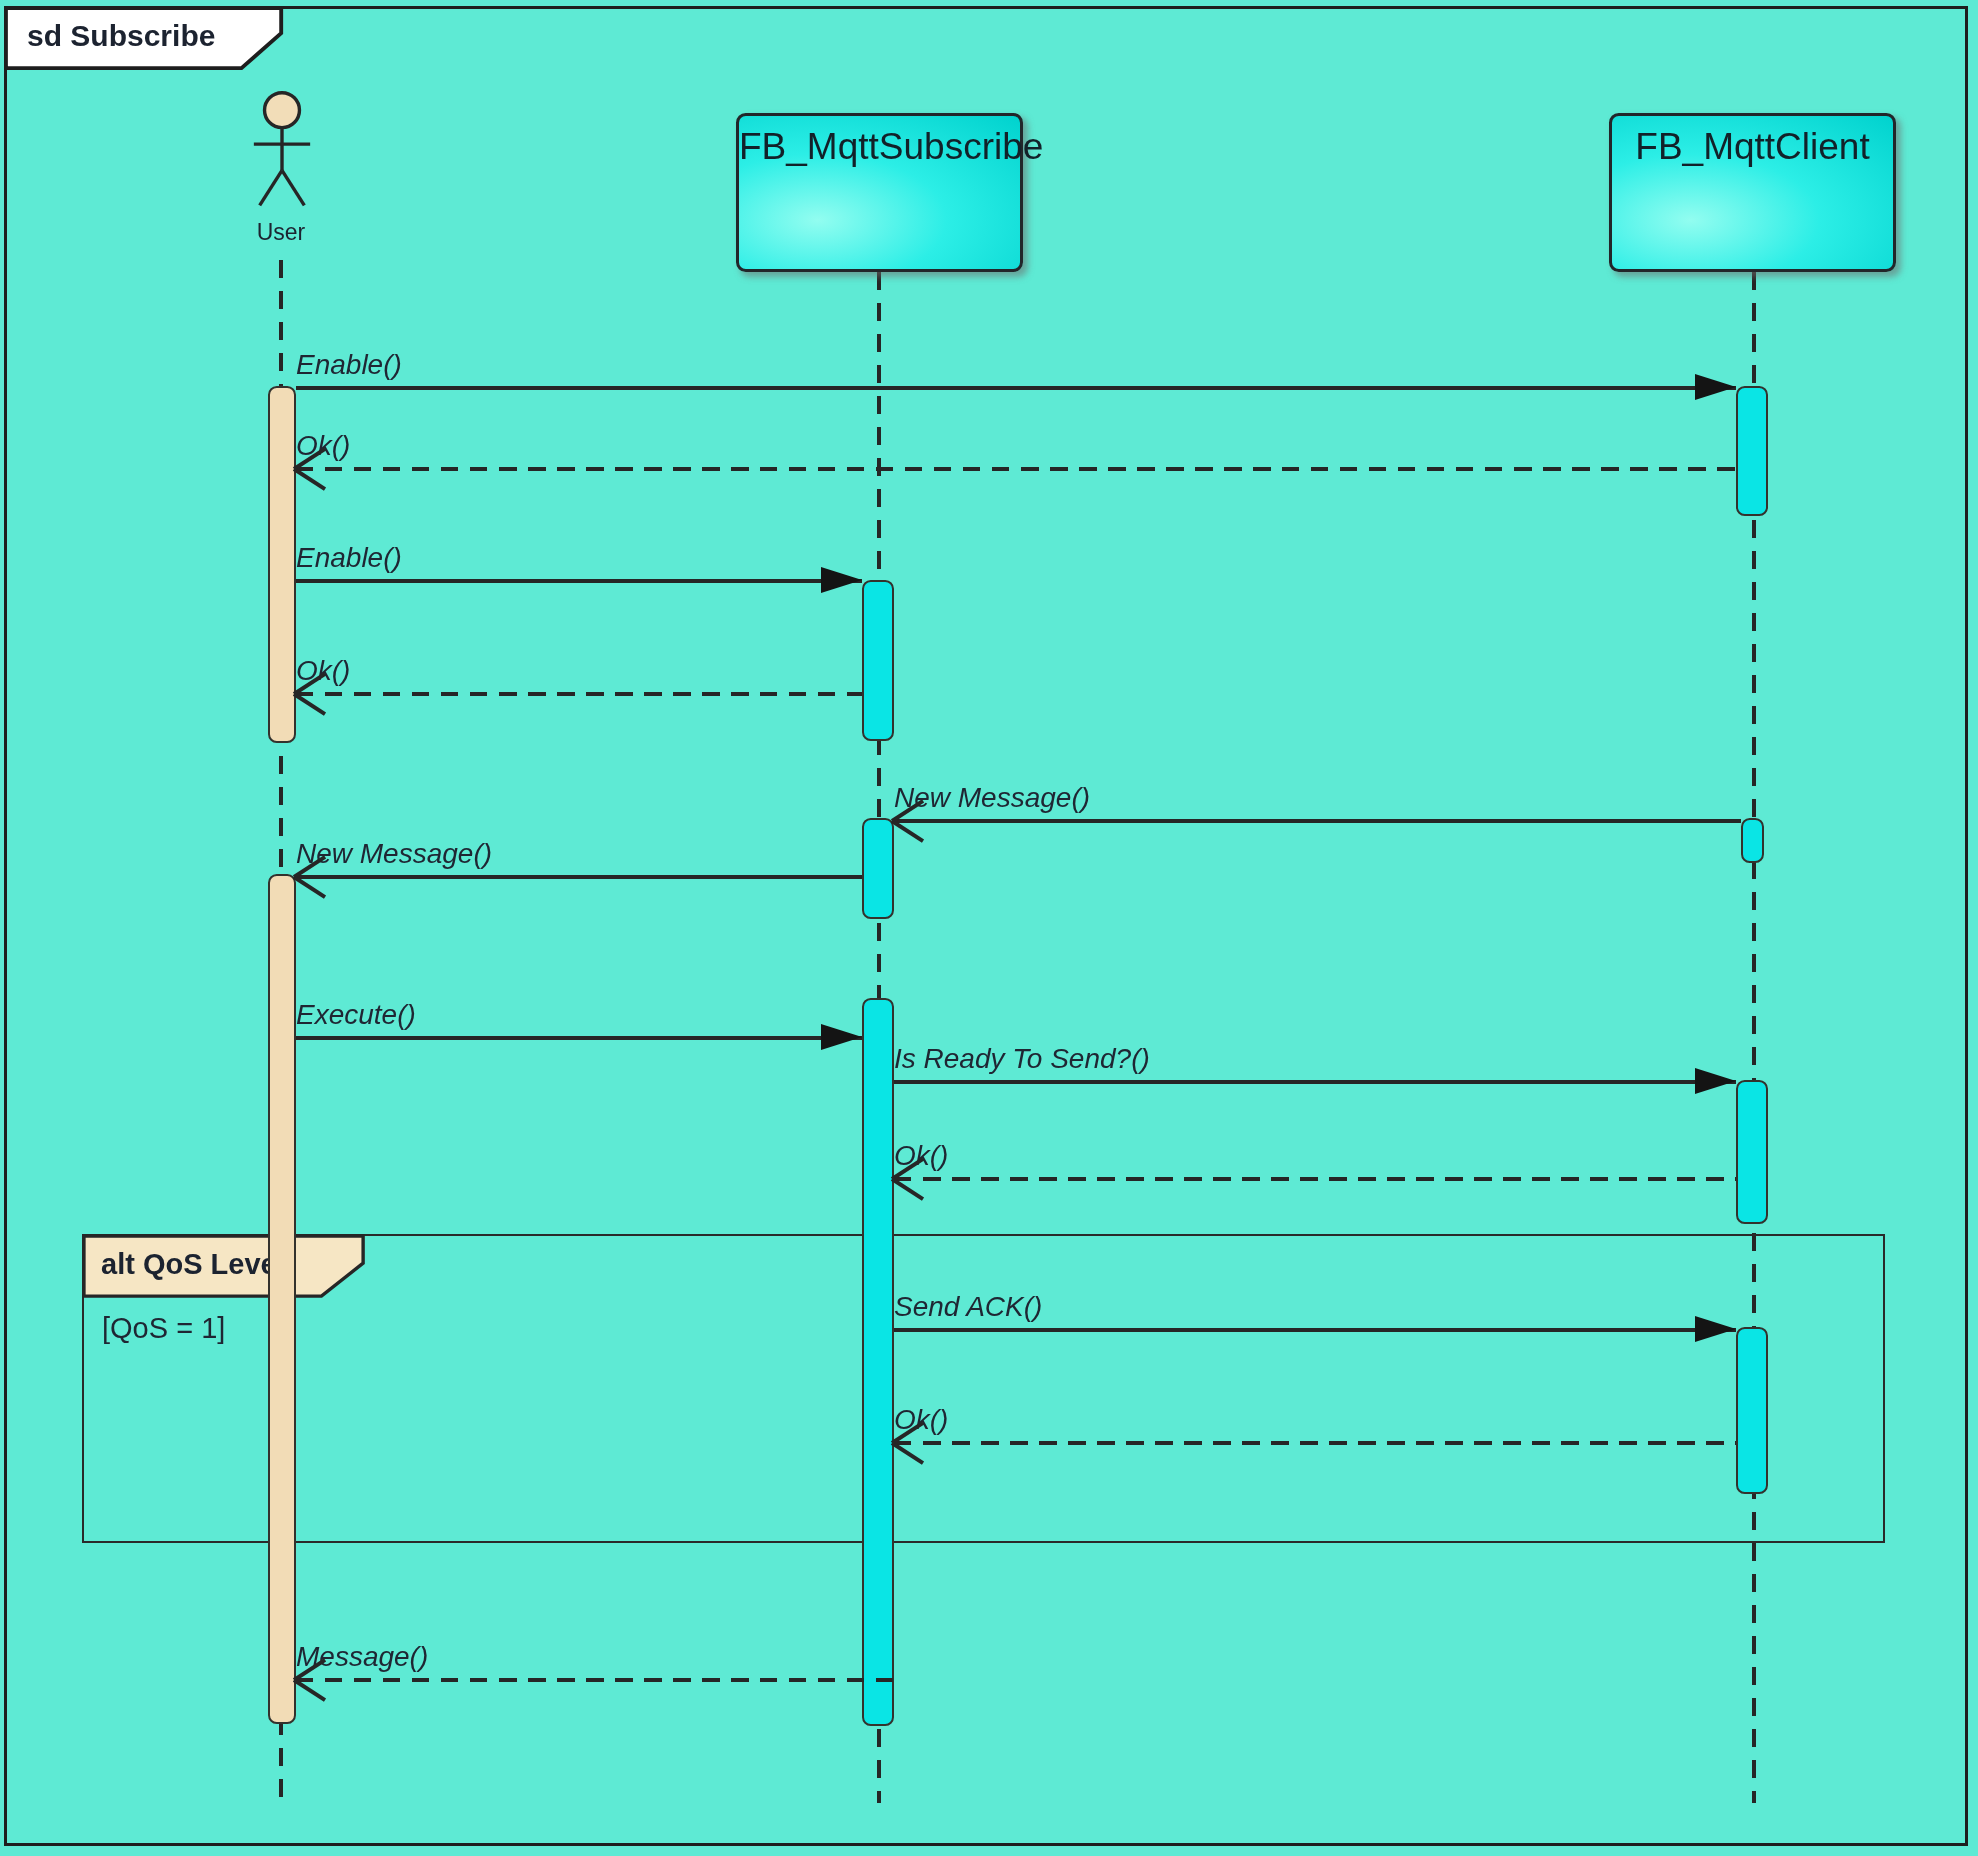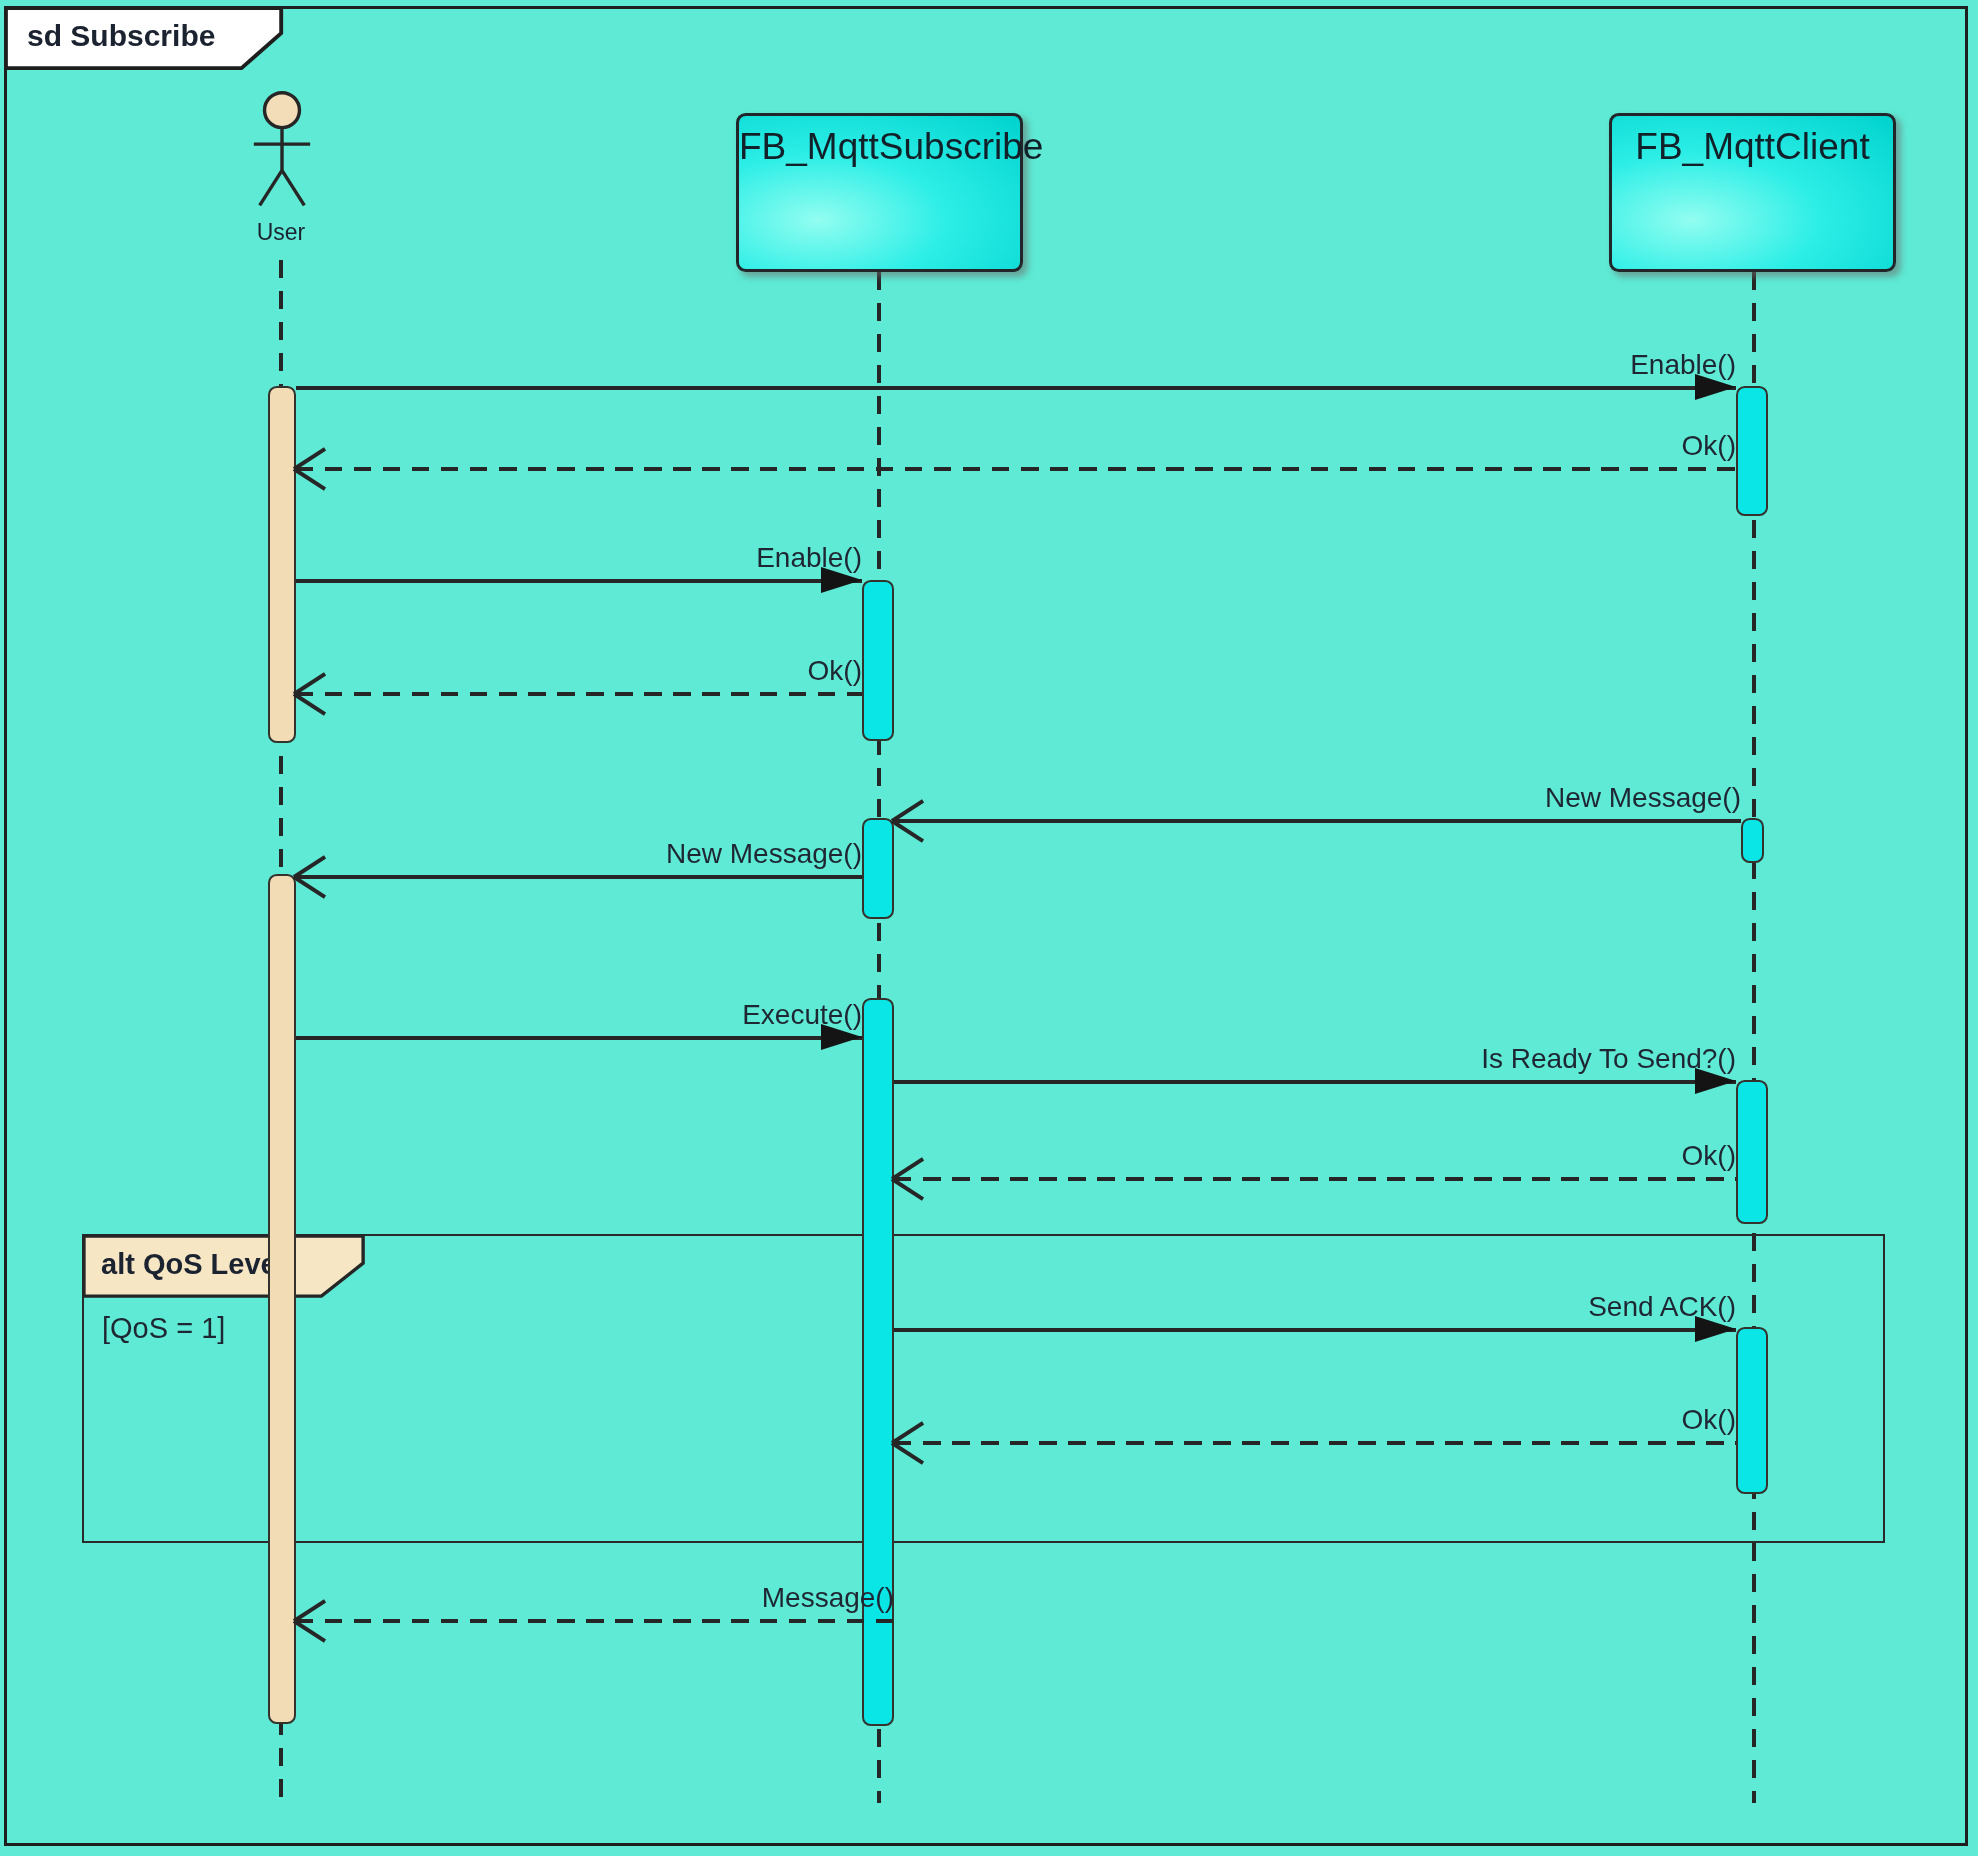--- a/index.html
+++ b/index.html
@@ -29,21 +29,21 @@
   .actor-label { position:absolute; left:213px; top:219px; width:136px; text-align:center;
     font-size:23px; color:#1c2330; }
 
   
   .act { position:absolute; box-sizing:border-box; border:2.9px solid #33322d; border-radius:8.7px; }
   .act.cyan { background:#0ae5e5; }
   .act.tan  { background:#f2dcb6; }
 
   
   .msg { position:absolute; }
-  .msg .lbl { height:39px; line-height:39px; text-align:right; font-size:28px; color:#1f2633; }
+  .msg .lbl { height:39px; line-height:39px; text-align:left; font-size:28px; color:#1f2633;font-style:italic; }
   .msg .line { height:3.9px; margin-top:1.9px; }
   .msg .line.solid { background:#262626; }
   .msg .line.dashed { background:repeating-linear-gradient(90deg,#262626 0 17.5px, transparent 17.5px 29px); }
   .head-fill-right { position:absolute; right:0; top:29px; width:0; height:0;
     border-left:41px solid #141414; border-top:13.6px solid transparent; border-bottom:13.6px solid transparent; }
   .head-open-left { position:absolute; left:0; top:43px; width:0; height:0; }
   .head-open-left::before, .head-open-left::after { content:''; position:absolute; left:-1.9px; top:-1.9px;
     width:37px; height:3.9px; background:#262626; transform-origin:0 50%; }
   .head-open-left::before { transform:rotate(33deg); }
   .head-open-left::after  { transform:rotate(-33deg); }
@@ -146,21 +146,21 @@
     <div class="line solid"></div>
     <div class="head-fill-right"></div>
   </div>
 
   <div class="msg" style="left:894px; top:1400px; width:842px;">
     <div class="lbl">Ok()</div>
     <div class="line dashed"></div>
     <div class="head-open-left"></div>
   </div>
 
-  <div class="msg" style="left:296px; top:1578px; width:598px;">
+  <div class="msg" style="left:296px; top:1637px; width:598px;">
     <div class="lbl">Message()</div>
     <div class="line dashed"></div>
     <div class="head-open-left"></div>
   </div>
 
   <svg style="position:absolute; left:241px; top:83px;" width="82" height="132" viewBox="0 0 84 136">
     <circle cx="42" cy="28" r="18" fill="#f2ddb8" stroke="#262626" stroke-width="3.5"></circle>
     <line x1="42" y1="46" x2="42" y2="90" stroke="#262626" stroke-width="3.5"></line>
     <line x1="13" y1="63" x2="71" y2="63" stroke="#262626" stroke-width="3.5"></line>
     <line x1="42" y1="90" x2="19" y2="126" stroke="#262626" stroke-width="3.5"></line>

